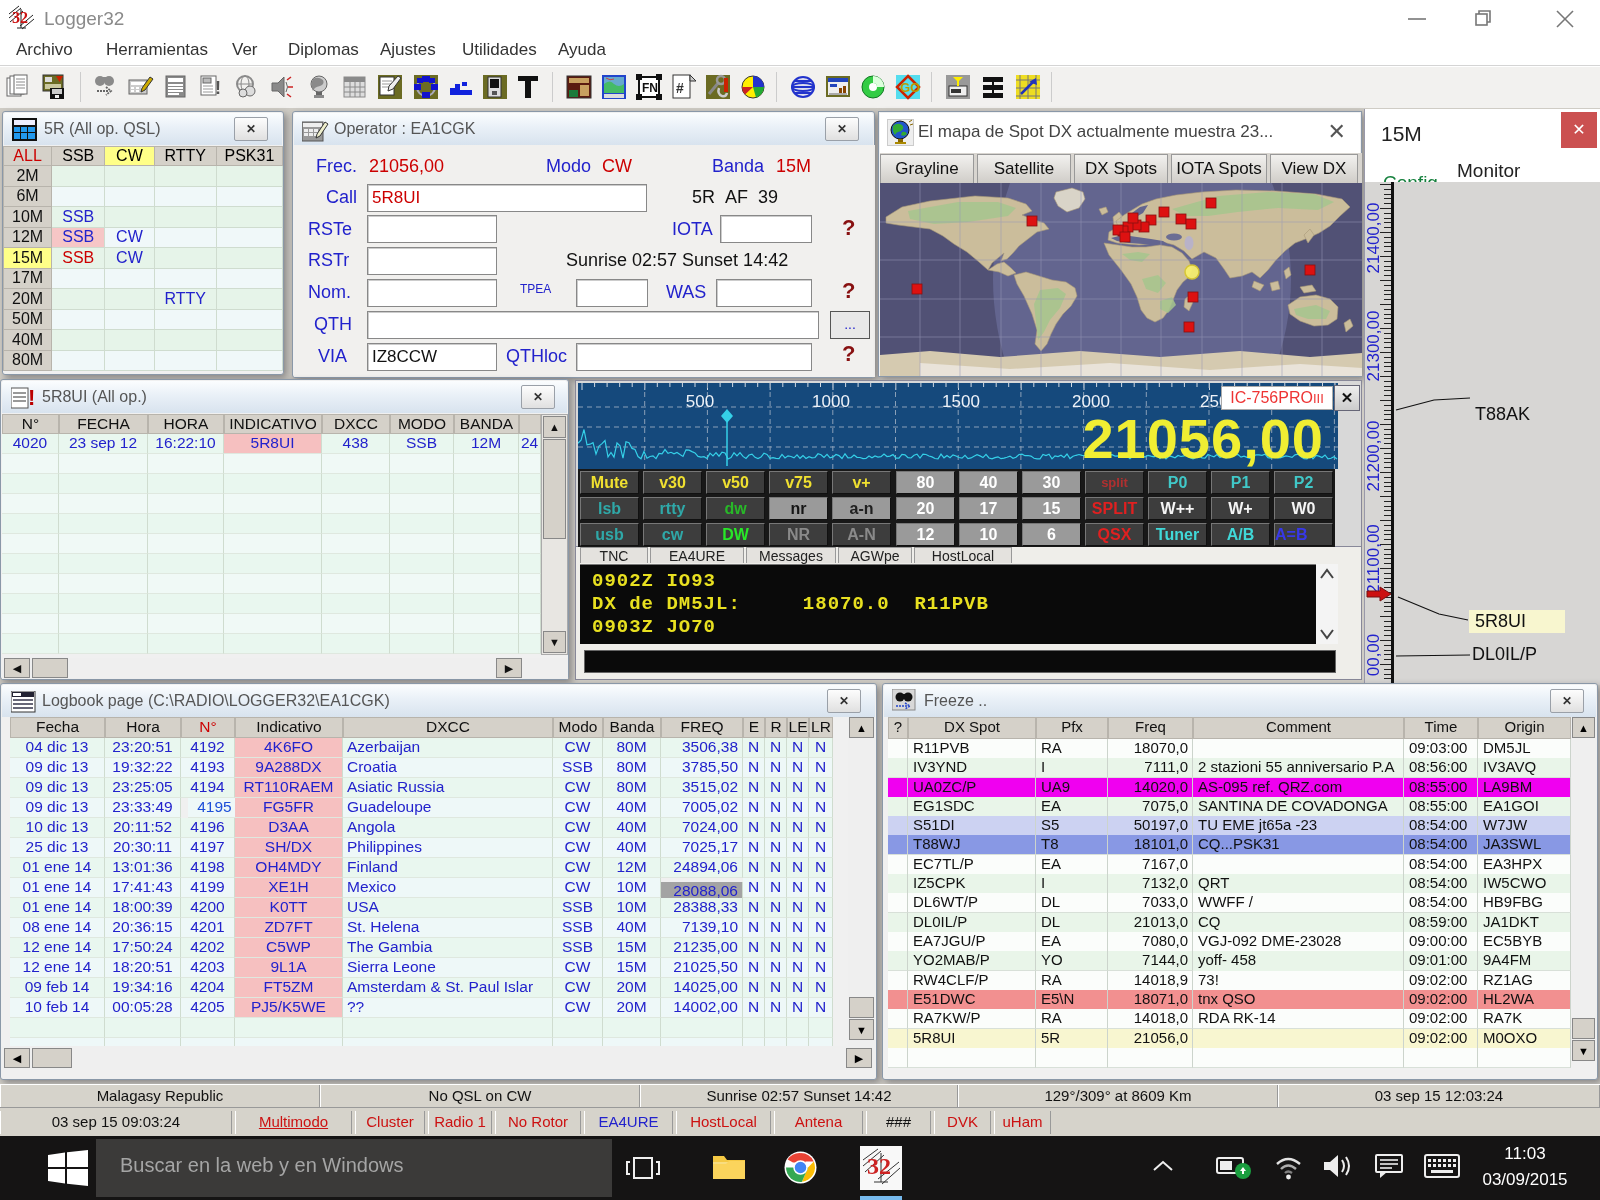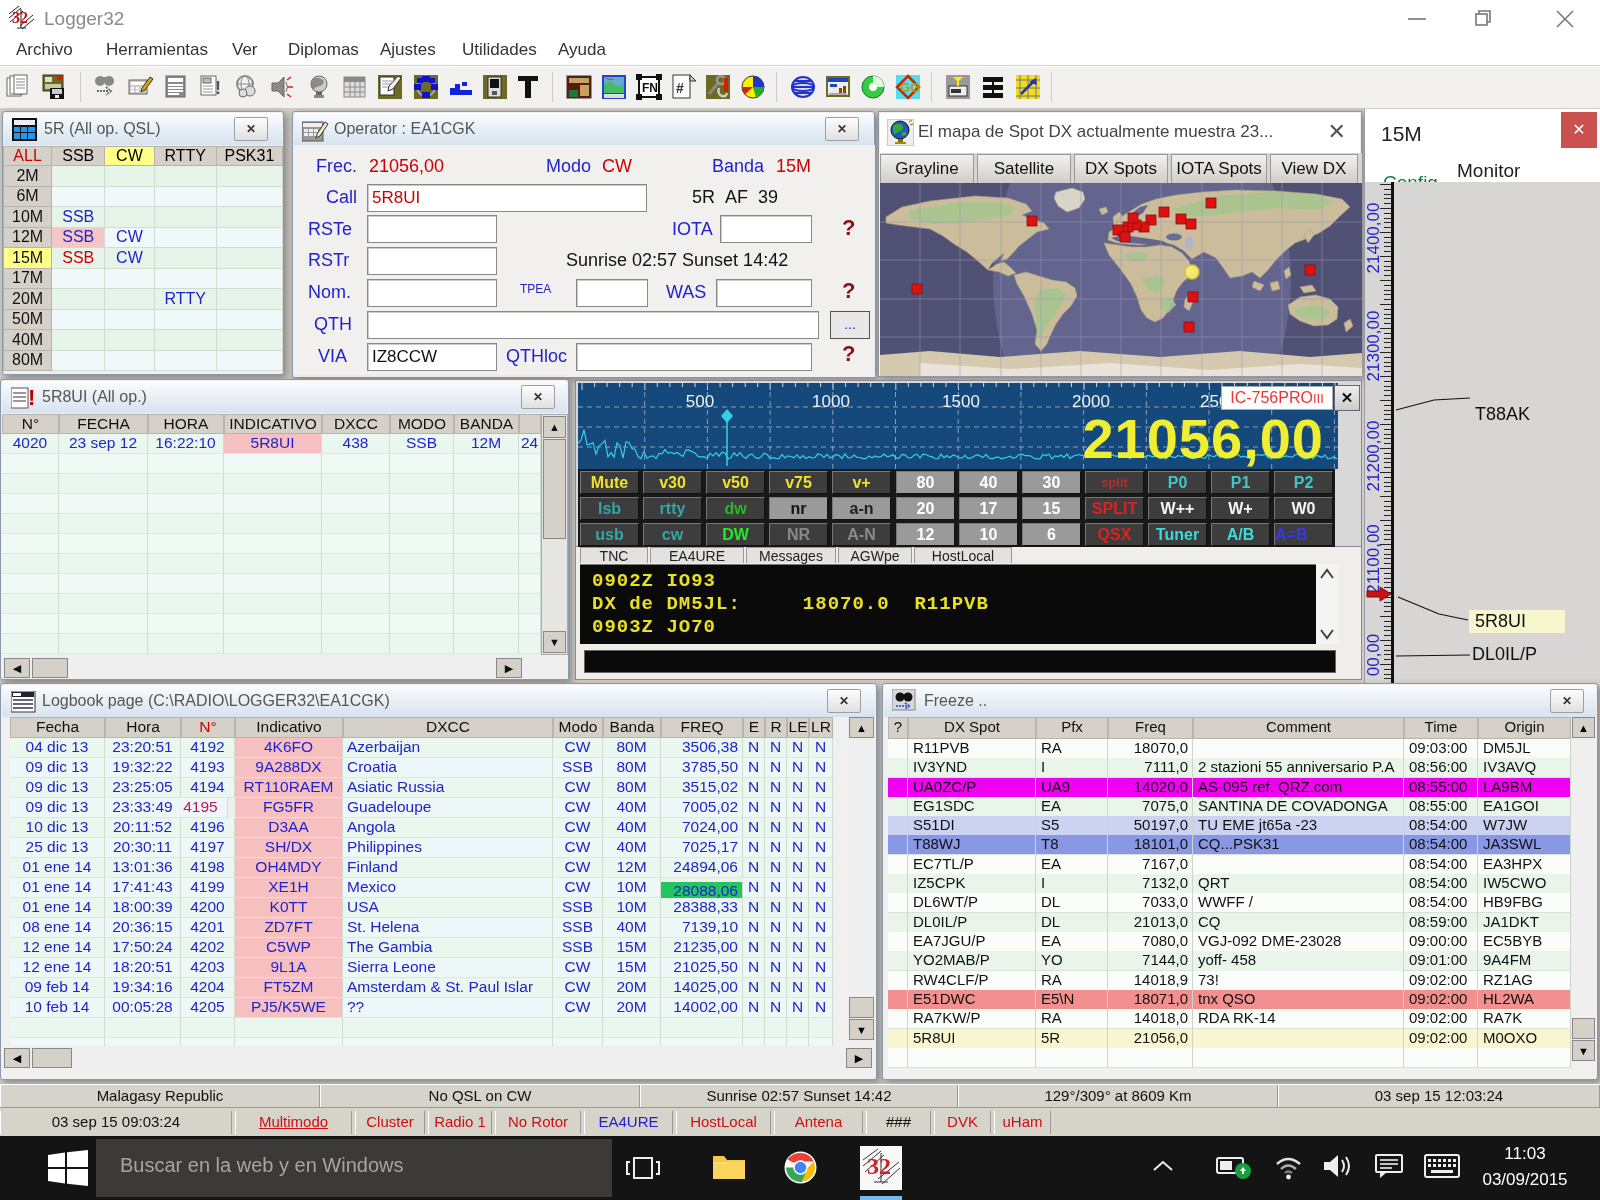--- a/index.html
+++ b/index.html
@@ -1048,21 +1048,21 @@
 <div class="abs" style="left:601px;top:0;width:58px;height:20px;background:#e9f7ef;border-right:1px solid #cfdccf;border-bottom:1px solid #dfe8df;text-align:center;color:#2222cc;">80M</div>
 <div class="abs" style="left:659px;top:0;width:82px;height:20px;background:#e9f7ef;border-right:1px solid #cfdccf;border-bottom:1px solid #dfe8df;text-align:right;padding-right:4px;color:#2222cc;">3515,02</div>
 <div class="abs" style="left:741px;top:0;width:22px;height:20px;background:#e9f7ef;border-right:1px solid #cfdccf;border-bottom:1px solid #dfe8df;text-align:center;color:#2222cc;">N</div>
 <div class="abs" style="left:763px;top:0;width:22px;height:20px;background:#e9f7ef;border-right:1px solid #cfdccf;border-bottom:1px solid #dfe8df;text-align:center;color:#2222cc;">N</div>
 <div class="abs" style="left:785px;top:0;width:22px;height:20px;background:#e9f7ef;border-right:1px solid #cfdccf;border-bottom:1px solid #dfe8df;text-align:center;color:#2222cc;">N</div>
 <div class="abs" style="left:807px;top:0;width:24px;height:20px;background:#e9f7ef;border-right:1px solid #cfdccf;border-bottom:1px solid #dfe8df;text-align:center;color:#2222cc;">N</div>
 </div>
 <div class="abs" style="left:0;top:81px;width:846px;height:20px;">
 <div class="abs" style="left:8px;top:0;width:95px;height:20px;background:#eef8f8;border-right:1px solid #cfdccf;border-bottom:1px solid #dfe8df;text-align:center;color:#2222cc;">09 dic 13</div>
 <div class="abs" style="left:103px;top:0;width:76px;height:20px;background:#eef8f8;border-right:1px solid #cfdccf;border-bottom:1px solid #dfe8df;text-align:center;color:#2222cc;">23:33:49</div>
-<div class="abs" style="left:172px;top:0;width:54px;height:20px;background:#eef8f8;border-right:1px solid #cfdccf;border-bottom:1px solid #dfe8df;text-align:center;color:#be185d;">4195</div>
+<div class="abs" style="left:186px;top:0;width:54px;height:20px;background:#eef8f8;border-right:1px solid #cfdccf;border-bottom:1px solid #dfe8df;text-align:center;color:#1d4ed8;">4195</div>
 <div class="abs" style="left:233px;top:0;width:108px;height:20px;background:#f6c0c0;border-right:1px solid #cfdccf;border-bottom:1px solid #dfe8df;text-align:center;color:#2222cc;">FG5FR</div>
 <div class="abs" style="left:341px;top:0;width:210px;height:20px;background:#eef8f8;border-right:1px solid #cfdccf;border-bottom:1px solid #dfe8df;text-align:left;padding-left:4px;color:#2222cc;">Guadeloupe</div>
 <div class="abs" style="left:551px;top:0;width:50px;height:20px;background:#eef8f8;border-right:1px solid #cfdccf;border-bottom:1px solid #dfe8df;text-align:center;color:#2222cc;">CW</div>
 <div class="abs" style="left:601px;top:0;width:58px;height:20px;background:#eef8f8;border-right:1px solid #cfdccf;border-bottom:1px solid #dfe8df;text-align:center;color:#2222cc;">40M</div>
 <div class="abs" style="left:659px;top:0;width:82px;height:20px;background:#eef8f8;border-right:1px solid #cfdccf;border-bottom:1px solid #dfe8df;text-align:right;padding-right:4px;color:#2222cc;">7005,02</div>
 <div class="abs" style="left:741px;top:0;width:22px;height:20px;background:#eef8f8;border-right:1px solid #cfdccf;border-bottom:1px solid #dfe8df;text-align:center;color:#2222cc;">N</div>
 <div class="abs" style="left:763px;top:0;width:22px;height:20px;background:#eef8f8;border-right:1px solid #cfdccf;border-bottom:1px solid #dfe8df;text-align:center;color:#2222cc;">N</div>
 <div class="abs" style="left:785px;top:0;width:22px;height:20px;background:#eef8f8;border-right:1px solid #cfdccf;border-bottom:1px solid #dfe8df;text-align:center;color:#2222cc;">N</div>
 <div class="abs" style="left:807px;top:0;width:24px;height:20px;background:#eef8f8;border-right:1px solid #cfdccf;border-bottom:1px solid #dfe8df;text-align:center;color:#2222cc;">N</div>
 </div>
@@ -1109,21 +1109,21 @@
 <div class="abs" style="left:807px;top:0;width:24px;height:20px;background:#e9f7ef;border-right:1px solid #cfdccf;border-bottom:1px solid #dfe8df;text-align:center;color:#2222cc;">N</div>
 </div>
 <div class="abs" style="left:0;top:161px;width:846px;height:20px;">
 <div class="abs" style="left:8px;top:0;width:95px;height:20px;background:#eef8f8;border-right:1px solid #cfdccf;border-bottom:1px solid #dfe8df;text-align:center;color:#2222cc;">01 ene 14</div>
 <div class="abs" style="left:103px;top:0;width:76px;height:20px;background:#eef8f8;border-right:1px solid #cfdccf;border-bottom:1px solid #dfe8df;text-align:center;color:#2222cc;">17:41:43</div>
 <div class="abs" style="left:179px;top:0;width:54px;height:20px;background:#eef8f8;border-right:1px solid #cfdccf;border-bottom:1px solid #dfe8df;text-align:center;color:#2222cc;">4199</div>
 <div class="abs" style="left:233px;top:0;width:108px;height:20px;background:#f6c0c0;border-right:1px solid #cfdccf;border-bottom:1px solid #dfe8df;text-align:center;color:#2222cc;">XE1H</div>
 <div class="abs" style="left:341px;top:0;width:210px;height:20px;background:#eef8f8;border-right:1px solid #cfdccf;border-bottom:1px solid #dfe8df;text-align:left;padding-left:4px;color:#2222cc;">Mexico</div>
 <div class="abs" style="left:551px;top:0;width:50px;height:20px;background:#eef8f8;border-right:1px solid #cfdccf;border-bottom:1px solid #dfe8df;text-align:center;color:#2222cc;">CW</div>
 <div class="abs" style="left:601px;top:0;width:58px;height:20px;background:#eef8f8;border-right:1px solid #cfdccf;border-bottom:1px solid #dfe8df;text-align:center;color:#2222cc;">10M</div>
-<div class="abs" style="left:659px;top:4px;width:82px;height:20px;background:#22c55e;border-right:1px solid #cfdccf;border-bottom:1px solid #dfe8df;text-align:right;padding-right:4px;color:#2222cc;">28088,06</div>
+<div class="abs" style="left:659px;top:4px;width:82px;height:20px;background:#a3a3a3;border-right:1px solid #cfdccf;border-bottom:1px solid #dfe8df;text-align:right;padding-right:4px;color:#2222cc;">28088,06</div>
 <div class="abs" style="left:741px;top:0;width:22px;height:20px;background:#eef8f8;border-right:1px solid #cfdccf;border-bottom:1px solid #dfe8df;text-align:center;color:#2222cc;">N</div>
 <div class="abs" style="left:763px;top:0;width:22px;height:20px;background:#eef8f8;border-right:1px solid #cfdccf;border-bottom:1px solid #dfe8df;text-align:center;color:#2222cc;">N</div>
 <div class="abs" style="left:785px;top:0;width:22px;height:20px;background:#eef8f8;border-right:1px solid #cfdccf;border-bottom:1px solid #dfe8df;text-align:center;color:#2222cc;">N</div>
 <div class="abs" style="left:807px;top:0;width:24px;height:20px;background:#eef8f8;border-right:1px solid #cfdccf;border-bottom:1px solid #dfe8df;text-align:center;color:#2222cc;">N</div>
 </div>
 <div class="abs" style="left:0;top:181px;width:846px;height:20px;">
 <div class="abs" style="left:8px;top:0;width:95px;height:20px;background:#e9f7ef;border-right:1px solid #cfdccf;border-bottom:1px solid #dfe8df;text-align:center;color:#2222cc;">01 ene 14</div>
 <div class="abs" style="left:103px;top:0;width:76px;height:20px;background:#e9f7ef;border-right:1px solid #cfdccf;border-bottom:1px solid #dfe8df;text-align:center;color:#2222cc;">18:00:39</div>
 <div class="abs" style="left:179px;top:0;width:54px;height:20px;background:#e9f7ef;border-right:1px solid #cfdccf;border-bottom:1px solid #dfe8df;text-align:center;color:#2222cc;">4200</div>
 <div class="abs" style="left:233px;top:0;width:108px;height:20px;background:#f6c0c0;border-right:1px solid #cfdccf;border-bottom:1px solid #dfe8df;text-align:center;color:#2222cc;">K0TT</div>

